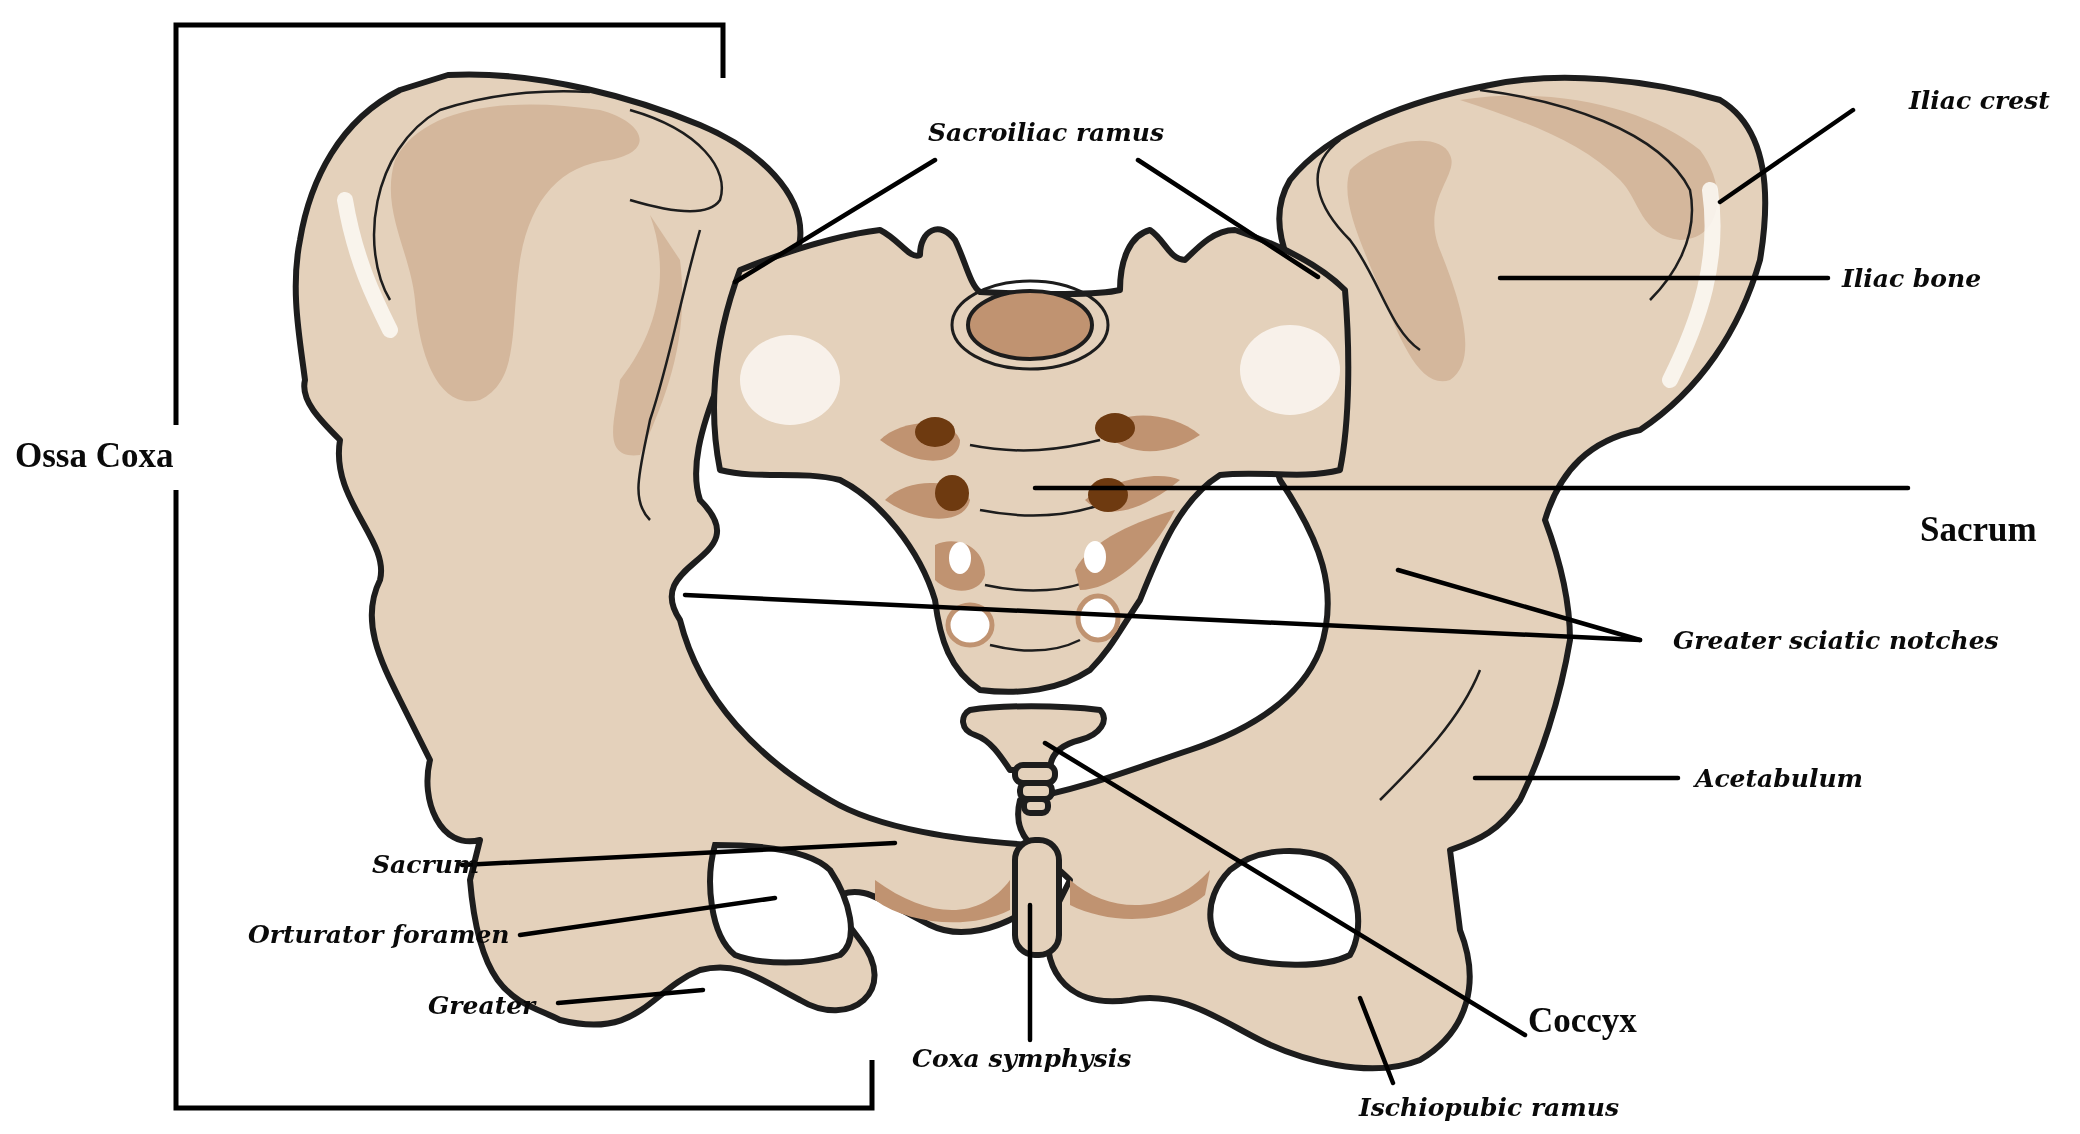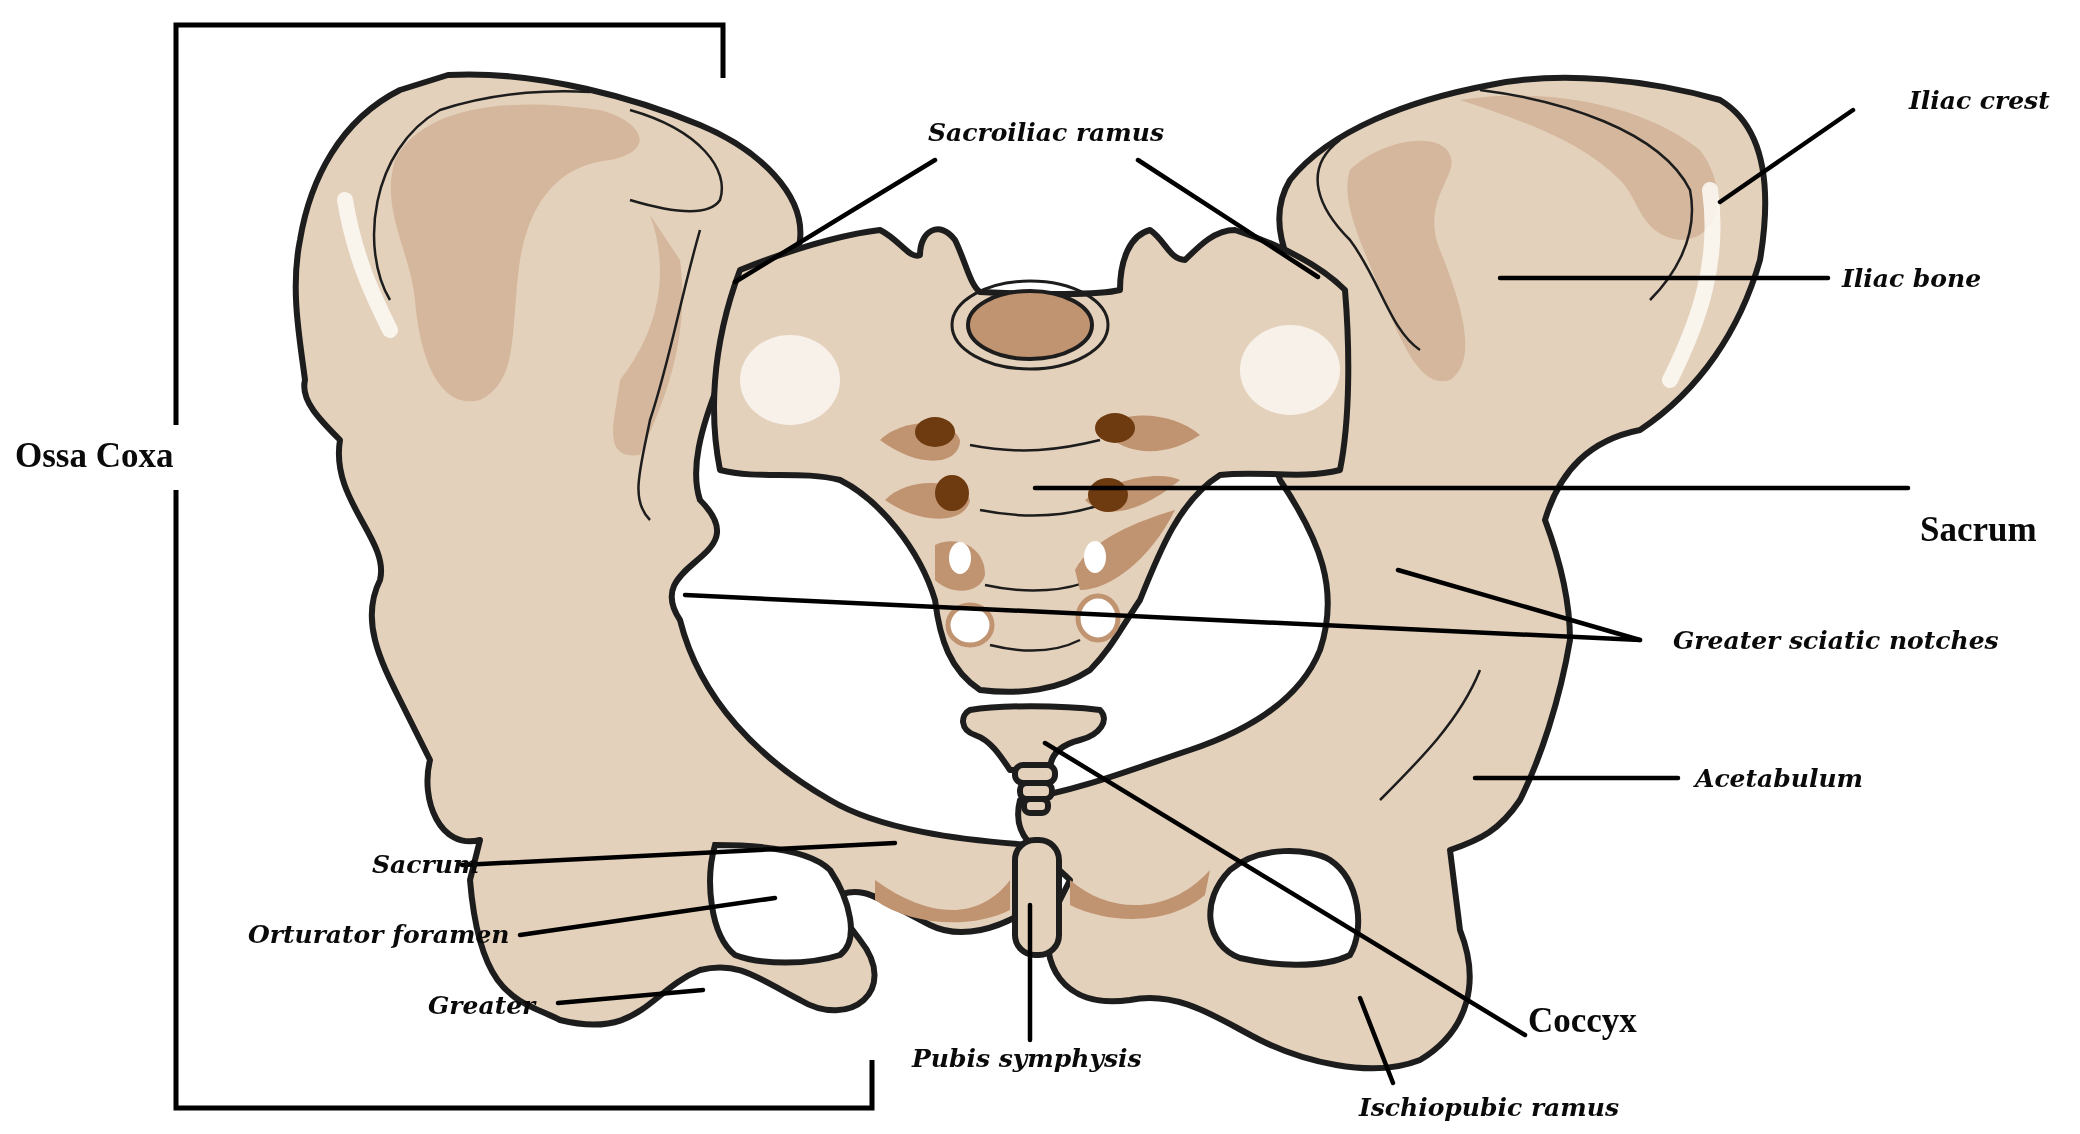--- a/index.html
+++ b/index.html
@@ -148,15 +148,15 @@
 <div class="lbl big" style="left:15px; top:438px;">Ossa Coxa</div>
 <div class="lbl" style="left:928px; top:120px;">Sacroiliac ramus</div>
 <div class="lbl" style="left:1862px; top:88px;margin-left:47px;">Iliac crest</div>
 <div class="lbl" style="left:1842px; top:266px;">Iliac bone</div>
 <div class="lbl big" style="left:1920px; top:468px;margin-top:44px;">Sacrum</div>
 <div class="lbl" style="left:1673px; top:628px;">Greater sciatic notches</div>
 <div class="lbl" style="left:1695px; top:766px;">Acetabulum</div>
 <div class="lbl" style="left:372px; top:852px;">Sacrum</div>
 <div class="lbl" style="left:236px; top:922px;margin-left:12px;">Orturator foramen</div>
 <div class="lbl" style="left:428px; top:993px;">Greater</div>
-<div class="lbl" style="left:912px; top:1046px;">Pubis symphysis</div>
+<div class="lbl" style="left:912px; top:1046px;">Coxa symphysis</div>
 <div class="lbl big" style="left:1528px; top:1003px;">Coccyx</div>
 <div class="lbl" style="left:1315px; top:1095px;margin-left:44px;">Ischiopubic ramus</div>
 
 </body></html>

